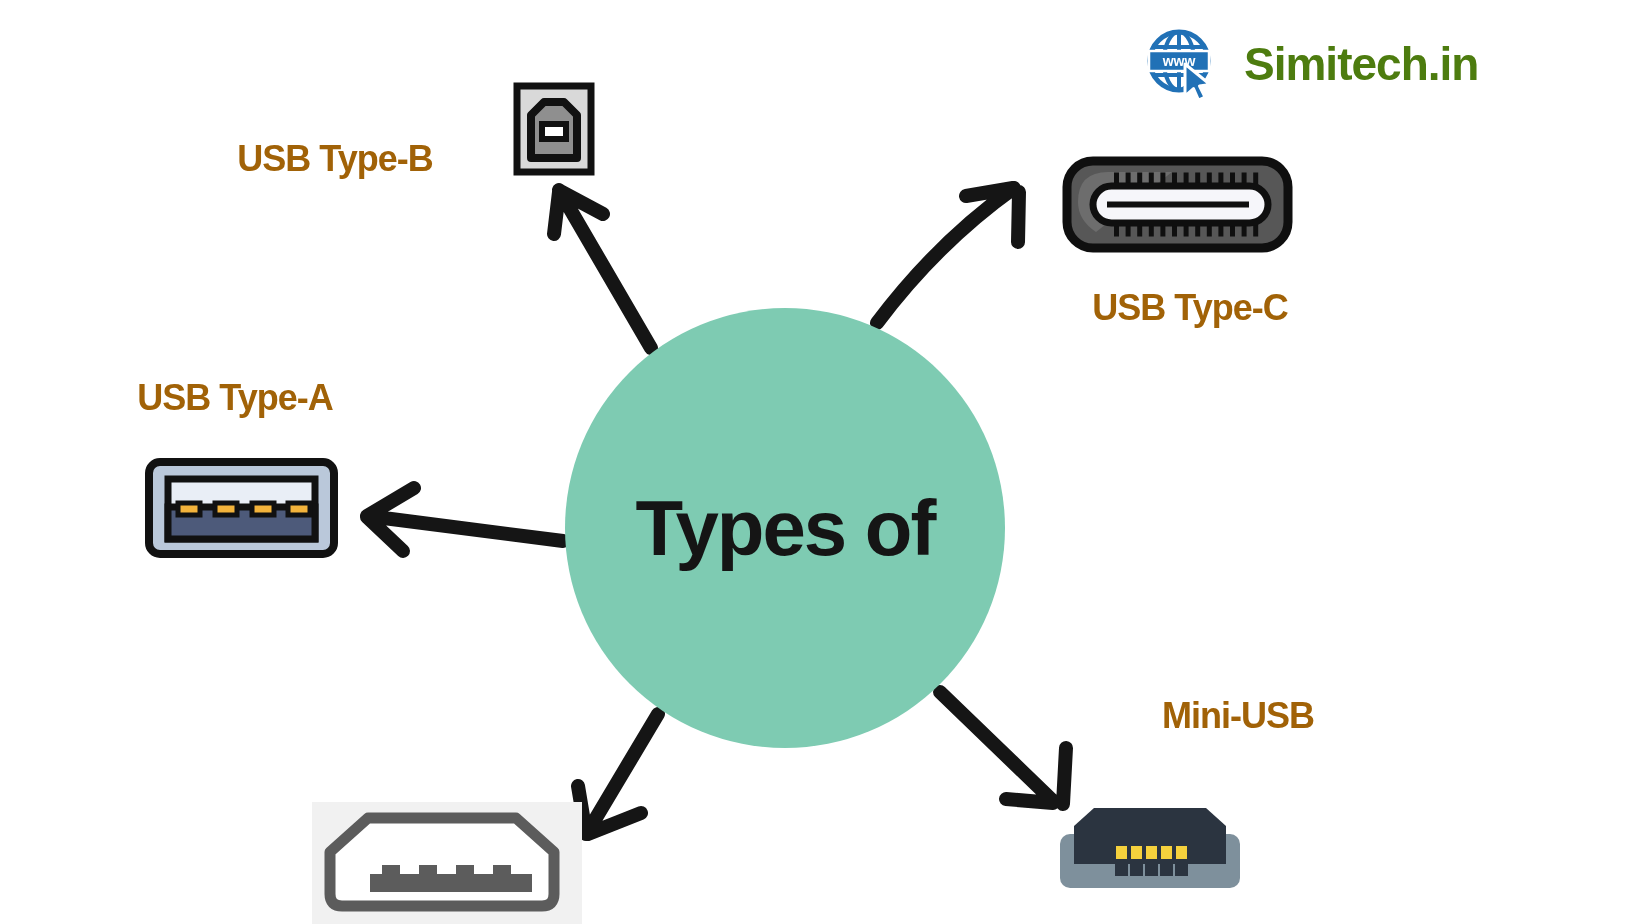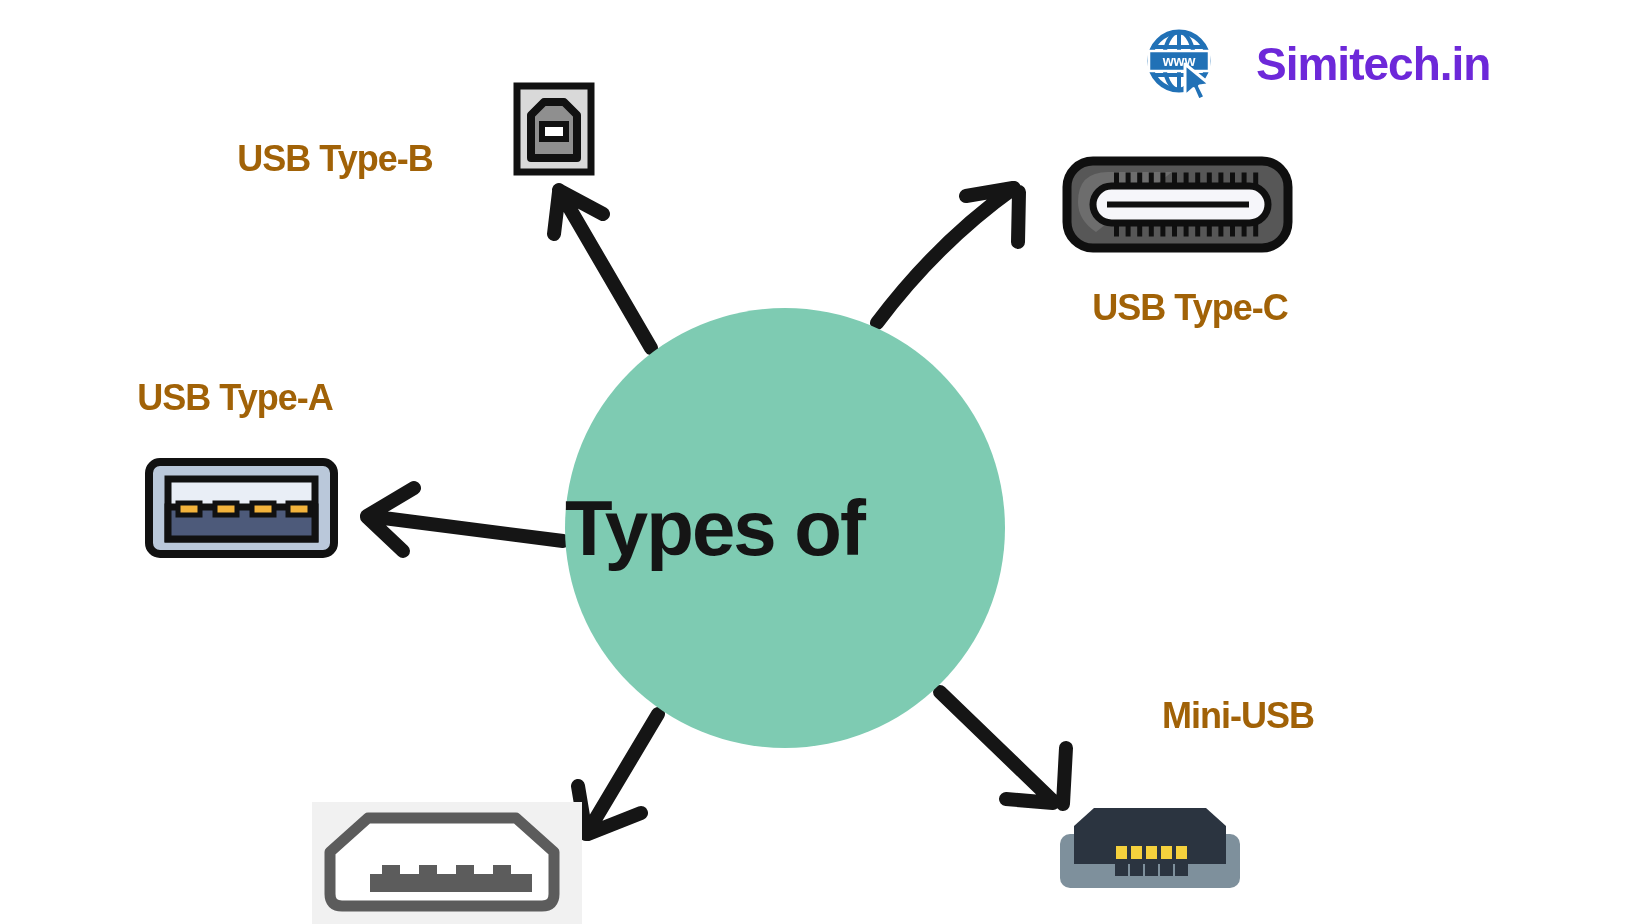--- a/index.html
+++ b/index.html
@@ -5,21 +5,21 @@
   html,body{margin:0;padding:0;background:#ffffff;}
   .stage{
     position:relative;width:1640px;height:924px;overflow:hidden;background:#ffffff;
     font-family:"Liberation Sans","DejaVu Sans",sans-serif;color:#151515;
   }
   .arrows{position:absolute;left:0;top:0;width:1640px;height:924px;}
   .arrow{stroke:#151515;stroke-width:14;fill:none;stroke-linecap:round;stroke-linejoin:round;}
 
   .center-node{
     position:absolute;left:565px;top:308px;width:440px;height:440px;border-radius:50%;
-    background:#7ecbb2;display:flex;flex-direction:column;justify-content:center;
+    background:#7ecbb2;display:flex;flex-direction:column;align-items:center;justify-content:center;
   }
   .center-node span{
     font-size:78px;font-weight:bold;line-height:108px;letter-spacing:-2px;color:#151515;white-space:nowrap;
   }
 
   .node-label{
     position:absolute;width:340px;text-align:center;font-size:36px;font-weight:bold;
     letter-spacing:-1px;line-height:62px;color:#a16207;white-space:nowrap;
   }
   .label-b{left:165px;top:128px;}
@@ -31,22 +31,22 @@
   .icon{position:absolute;}
   .icon-b{left:513px;top:82px;width:82px;height:94px;}
   .icon-c{left:1062px;top:156px;width:231px;height:97px;}
   .icon-a{left:145px;top:458px;width:193px;height:100px;}
   .icon-micro{left:312px;top:802px;width:270px;height:122px;}
   .icon-mini{left:1060px;top:806px;width:180px;height:82px;}
 
   .brand{position:absolute;left:1143px;top:26px;display:flex;align-items:flex-end;}
   .brand-globe{width:72px;height:78px;}
   .brand-name{
-    position:absolute;left:113px;top:11px;font-size:46px;font-weight:bold;letter-spacing:-1px;
-    color:#6d28d9;white-space:nowrap;
+    position:absolute;left:101px;top:11px;font-size:46px;font-weight:bold;letter-spacing:-1px;
+    color:#4d7c0f;white-space:nowrap;
   }
 </style>
 </head>
 <body>
 
 <div class="stage">
 
   <svg class="arrows" viewBox="0 0 1640 924">
     <path class="arrow" d="M651 348 L559 190 M603 214 L560 191 M554 234 L559 192"></path>
     <path class="arrow" d="M877 323 Q937 243 1014 188 M966 196 L1013 188 M1019 192 L1018 242"></path>

